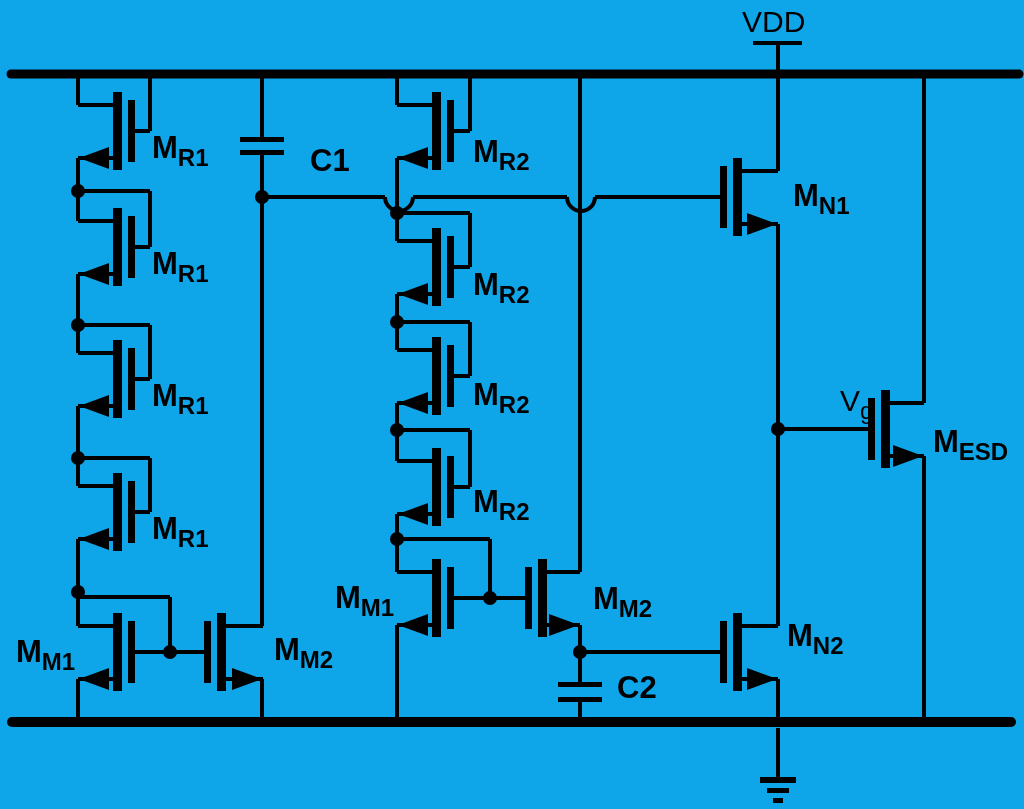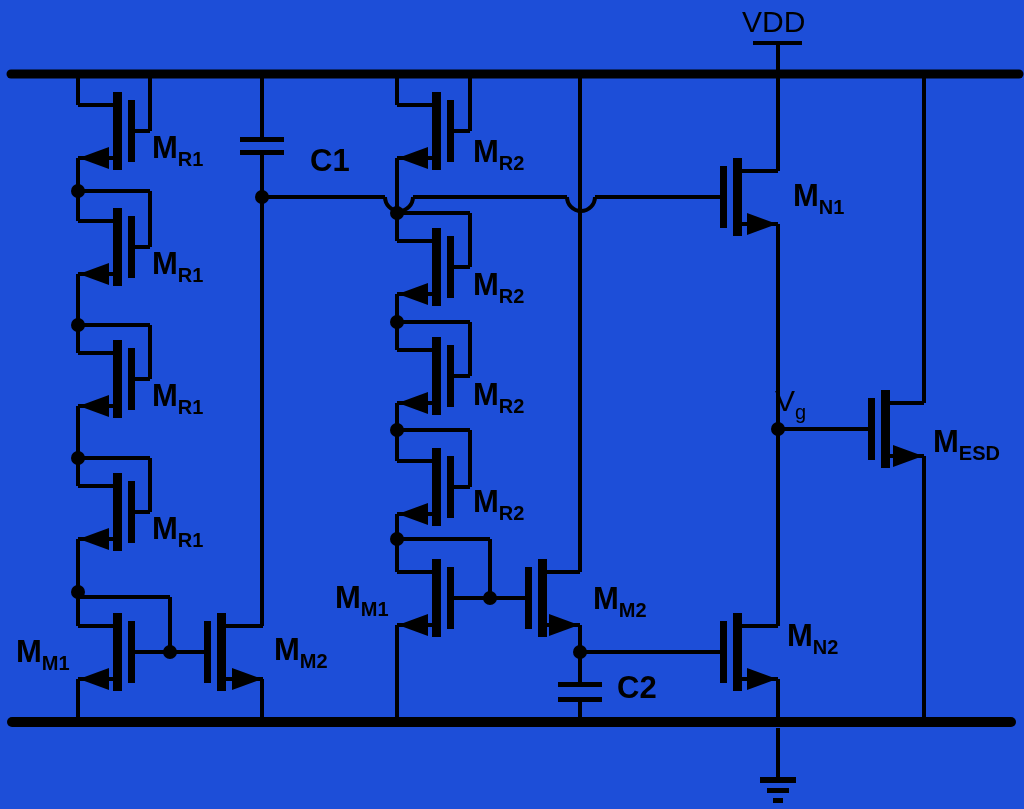--- a/index.html
+++ b/index.html
@@ -1,21 +1,21 @@
 <!DOCTYPE html>
 <html><head>
 <meta charset="utf-8">
 <style>
   html,body{margin:0;padding:0;background:#ffffff;}
-  #canvas{position:relative;width:1024px;height:809px;background:#1d4ed8;overflow:hidden;
+  #canvas{position:relative;width:1024px;height:809px;background:#0ea5e9;overflow:hidden;
           font-family:"Liberation Sans",sans-serif;}
   #schematic{position:absolute;left:0;top:0;}
   .lbl{position:absolute;font:700 31px "Liberation Sans",sans-serif;color:#000;
        white-space:nowrap;line-height:1;letter-spacing:0;}
-  .lbl .sub{font-size:20px;font-weight:700;vertical-align:-8px;}
+  .lbl .sub{font-size:24px;font-weight:700;vertical-align:-8px;}
   .lbl.thin{font-weight:400;font-size:30px;}
   .lbl.thin .sub{font-weight:400;}
 </style>
 </head>
 <body>
 
 <div id="canvas">
   <svg id="schematic" width="1024" height="809" viewBox="0 0 1024 809">
       <g>
         <line x1="11" y1="74" x2="1019" y2="74" stroke="#000000" stroke-width="9" stroke-linecap="round"></line>
@@ -237,15 +237,15 @@
   <div class="lbl" style="left:16px;top:636px"><span>M</span><span class="sub">M1</span></div>
   <div class="lbl" style="left:274px;top:634px"><span>M</span><span class="sub">M2</span></div>
 
   <div class="lbl" style="left:335px;top:582px"><span>M</span><span class="sub">M1</span></div>
   <div class="lbl" style="left:593px;top:583px"><span>M</span><span class="sub">M2</span></div>
 
   <div class="lbl" style="left:617px;top:672px"><span>C2</span></div>
 
   <div class="lbl" style="left:793px;top:180px"><span>M</span><span class="sub">N1</span></div>
   <div class="lbl" style="left:787px;top:620px"><span>M</span><span class="sub">N2</span></div>
-  <div class="lbl thin" style="left:775px;top:386px"><span>V</span><span class="sub">g</span></div>
+  <div class="lbl thin" style="left:840px;top:386px"><span>V</span><span class="sub">g</span></div>
   <div class="lbl" style="left:933px;top:426px"><span>M</span><span class="sub">ESD</span></div>
 </div>
 
 </body></html>

